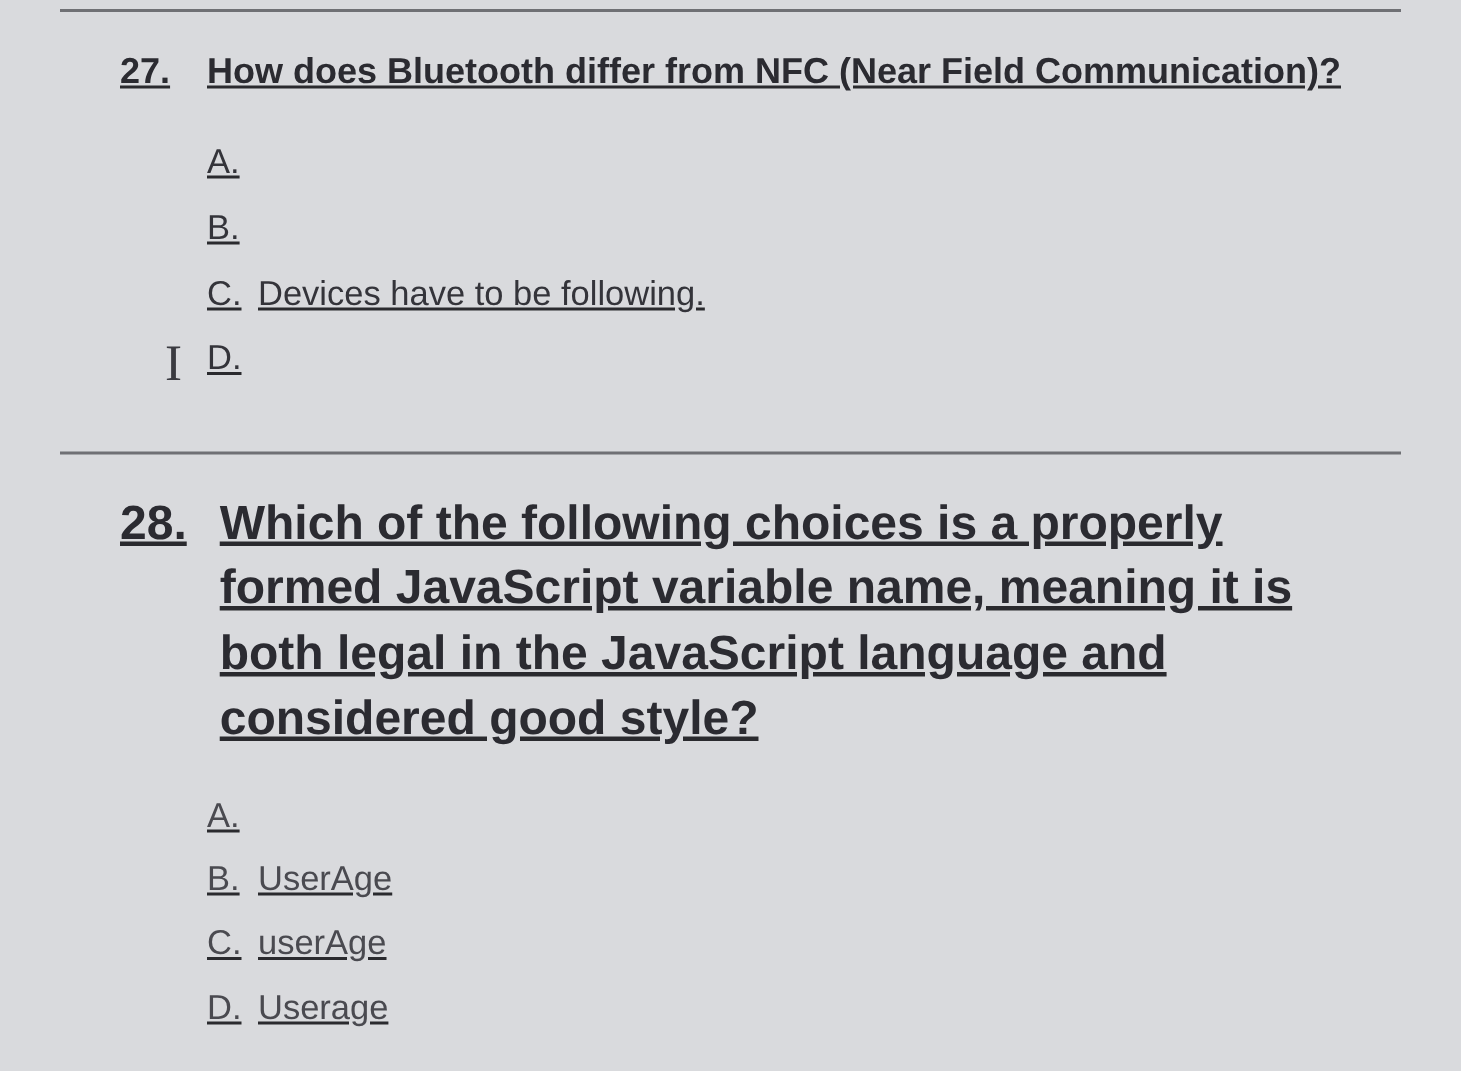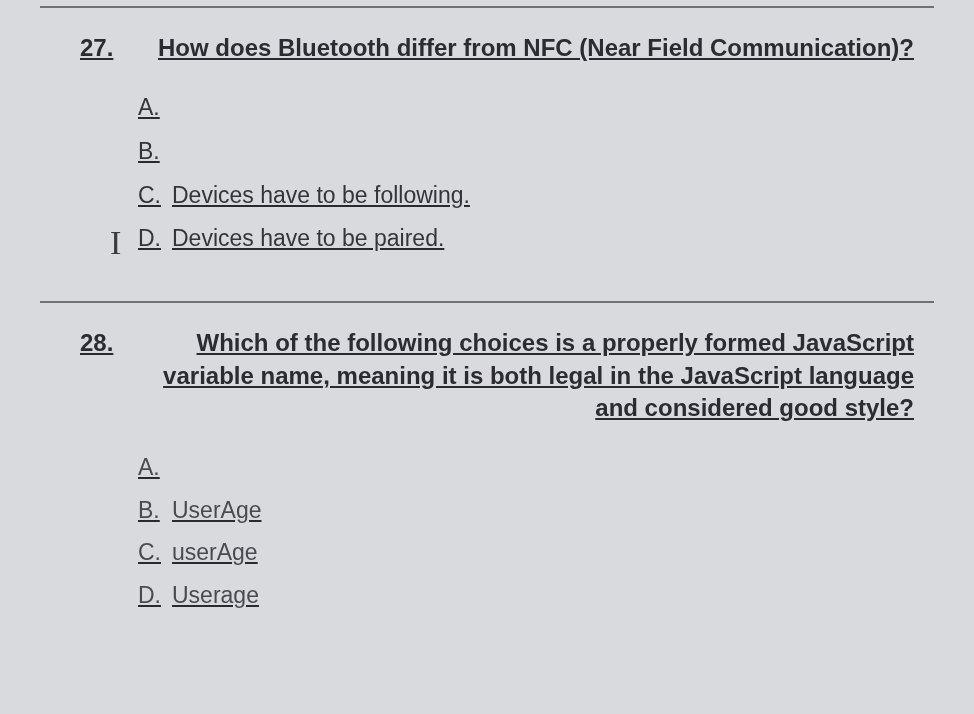--- a/index.html
+++ b/index.html
@@ -33,21 +33,20 @@
     font-size: 24px;
     line-height: 1.35;
     margin-bottom: 22px;
     color: #2b2b31;
   }
   .q-number {
     min-width: 36px;
   }
   .q-text {
     flex: 1;
-    text-align: right;
   }
   .choices {
     padding-left: 58px;
     font-size: 23px;
     line-height: 1.9;
     color: #34343a;
   }
   .choice {
     display: flex;
     gap: 8px;
@@ -60,21 +59,21 @@
     position: absolute;
     font-family: serif;
     font-size: 34px;
     color: #3a3a40;
     transform: translate(-28px, -6px);
     user-select: none;
   }
   .q27 .choice.d-row { position: relative; }
   .spacer-top { height: 6px; }
   .q28 .choices { line-height: 1.85; color:#4a4a50; }
-  .q28 .q-header { font-size: 24px; }
+  .q28 .q-header { font-size: 32px; }
 </style>
 </head>
 <body>
 
 <div class="page">
   <div class="spacer-top"></div>
   <hr class="divider">
 
   <div class="question-block q27">
     <div class="q-header">
@@ -88,21 +87,20 @@
       <div class="choice">
         <span class="label">B.</span>
       </div>
       <div class="choice">
         <span class="label">C.</span>
         <span>Devices have to be following.</span>
       </div>
       <div class="choice d-row">
         <span class="caret">I</span>
         <span class="label">D.</span>
-        <span>Devices have to be paired.</span>
       </div>
     </div>
   </div>
 
   <hr class="divider">
 
   <div class="question-block q28">
     <div class="q-header">
       <span class="q-number">28.</span>
       <span class="q-text">Which of the following choices is a properly formed JavaScript variable name, meaning it is both legal in the JavaScript language and considered good style?</span>

